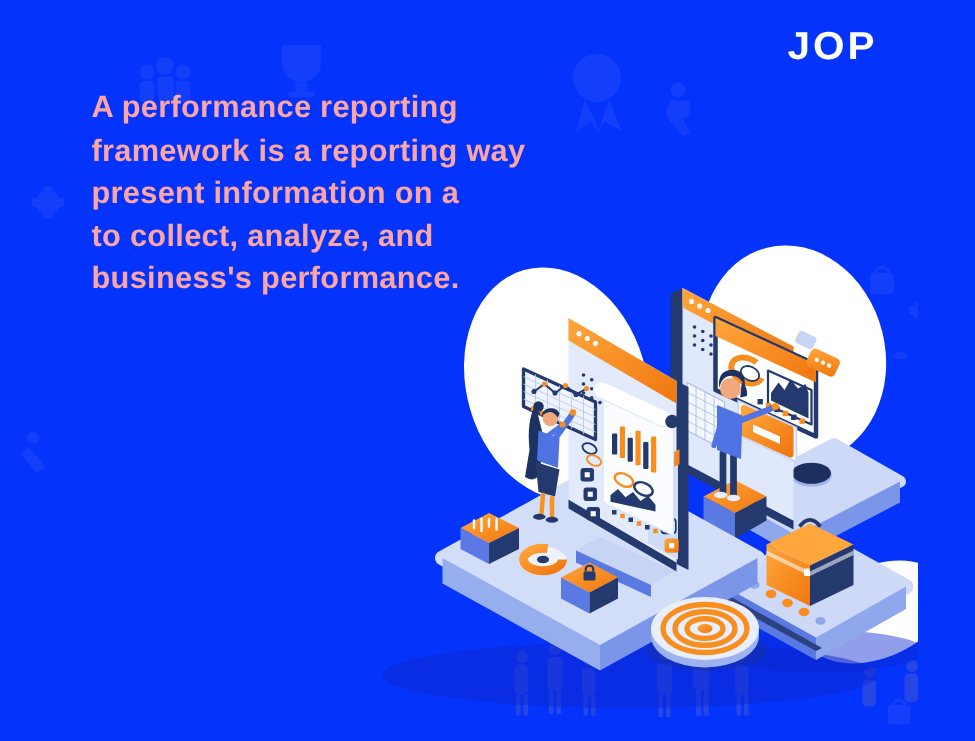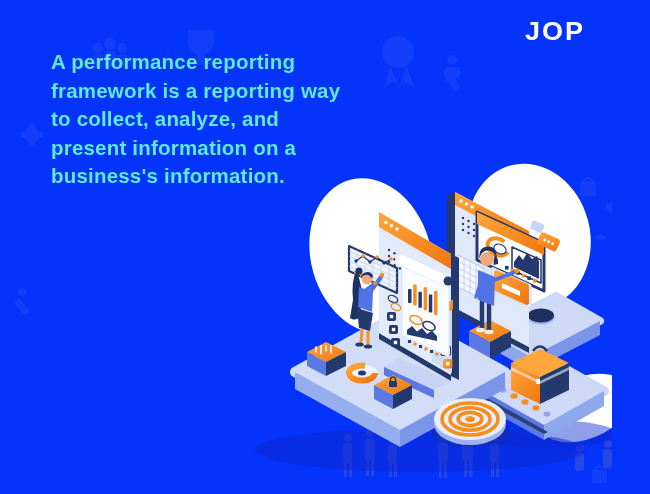--- a/index.html
+++ b/index.html
@@ -6,40 +6,40 @@
   .canvas{
     position:relative;width:612px;height:494px;overflow:hidden;
     background:#0433fb;font-family:"Liberation Sans",sans-serif;
   }
   .logo{
     position:absolute;top:16px;right:27px;
     color:#fff;font-size:27px;font-weight:800;letter-spacing:2px;
     transform:scaleY(.96);
   }
   .headline{
-    position:absolute;left:47px;top:44px;margin:4px;
-    color:#5eead4;font-size:20.5px;line-height:28.5px;font-weight:600;
+    position:absolute;left:47px;top:44px;margin:14px;
+    color:#fca5a5;font-size:20.5px;line-height:28.5px;font-weight:600;
     letter-spacing:.2px;
   }
   .headline span{display:block;}
   .art{position:absolute;left:0;top:0;width:650px;height:494px;}
 </style>
 </head>
 <body>
 
 <div class="canvas">
 
   <div class="logo">JOP</div>
 
   <p class="headline">
     <span>A performance reporting</span>
     <span>framework is a reporting way</span>
+    <span>present information on a</span>
     <span>to collect, analyze, and</span>
-    <span>present information on a</span>
-    <span>business's information.</span>
+    <span>business's performance.</span>
   </p>
 
   <svg class="art" viewBox="0 0 650 494">
     <defs>
       <linearGradient id="og" x1="0" y1="0" x2="1" y2="1">
         <stop offset="0" stop-color="#ffa63c"></stop>
         <stop offset="1" stop-color="#f0770f"></stop>
       </linearGradient>
     </defs>
 

